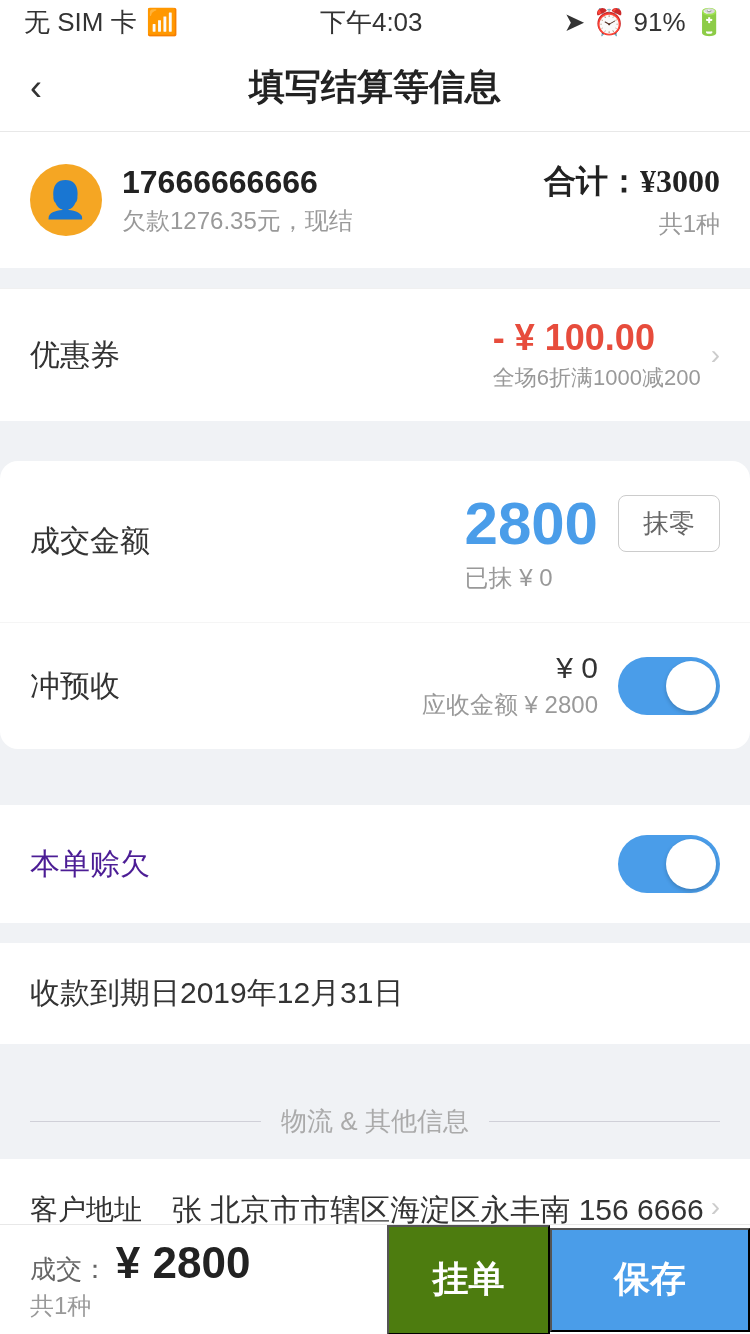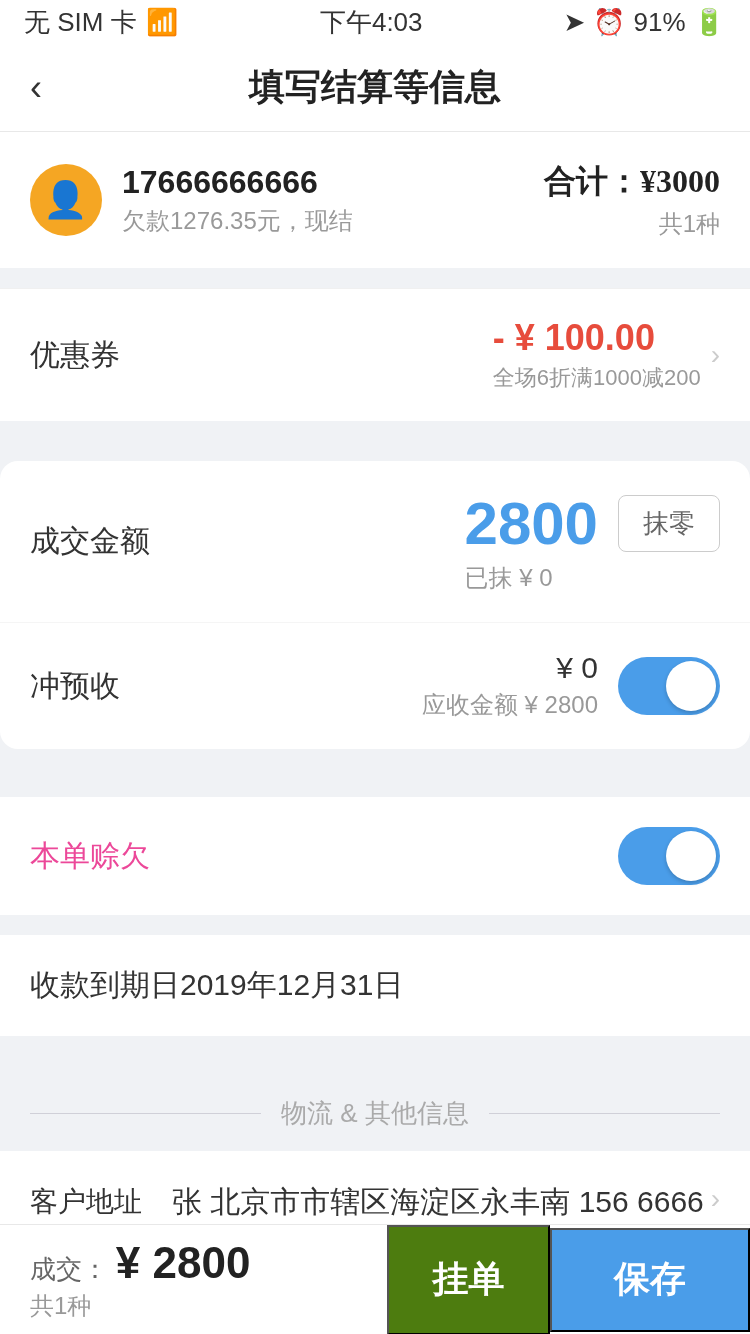--- a/index.html
+++ b/index.html
@@ -94,21 +94,21 @@
     }
     .coupon-label { font-size: 30px; color: #333; }
     .coupon-right { display: flex; align-items: center; gap: 10px; }
     .coupon-amount { font-size: 36px; font-weight: 600; color: #e74c3c; }
     .coupon-desc { font-size: 22px; color: #999; margin-top: 4px; text-align: right; }
     .chevron-right { font-size: 28px; color: #ccc; }
 
     
     .amount-section {
       background: #fff;
-      margin-bottom: 28px;
+      margin-bottom: 36px;
       border-radius: 18px;
     }
     .amount-row {
       padding: 28px 30px;
       display: flex;
       align-items: center;
       justify-content: space-between;
       border-bottom: 1px solid #f5f5f5;
     }
     .amount-label { font-size: 30px; color: #333; }
@@ -164,21 +164,21 @@
 
     
     .debt-row {
       background: #fff;
       padding: 30px 30px;
       display: flex;
       align-items: center;
       justify-content: space-between;
       margin-bottom: 20px;
     }
-    .debt-label { font-size: 30px; color: #ec4899; }
+    .debt-label { font-size: 30px; color: #4c1d95; }
 
     
     .due-row {
       background: #fff;
       padding: 30px 30px;
       display: flex;
       align-items: center;
       margin-bottom: 20px;
     }
     .due-label { font-size: 30px; color: #333; }

